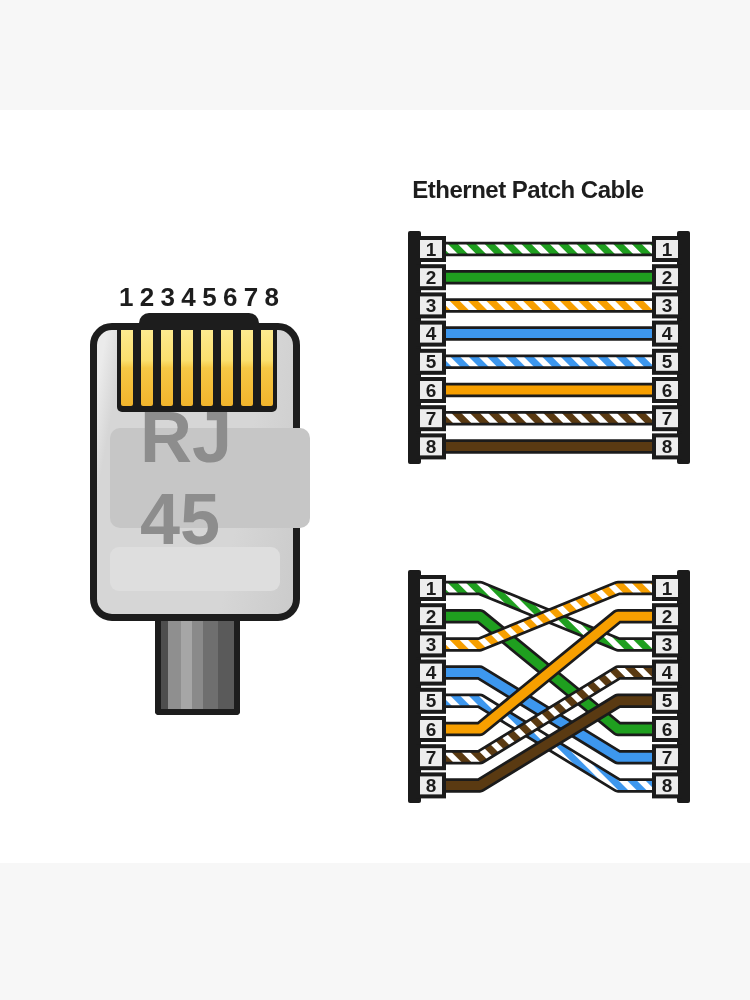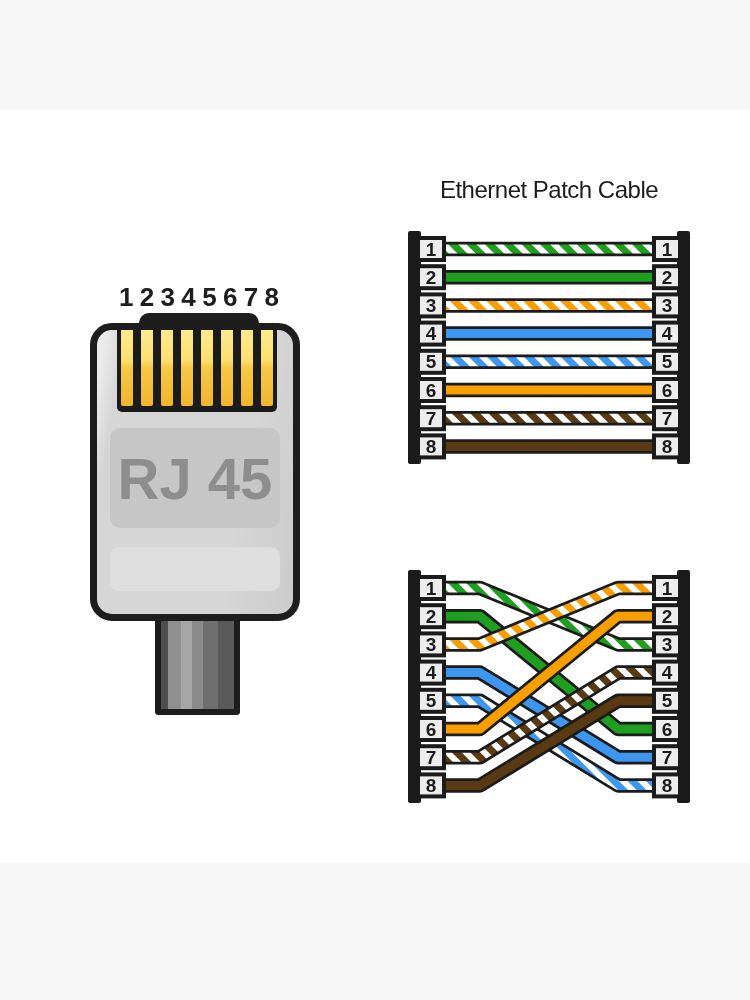--- a/index.html
+++ b/index.html
@@ -38,31 +38,31 @@
     display:flex;gap:8px;align-items:flex-start;
   }
   .rj45-pin{
     width:12px;height:76px;border-radius:0 0 2px 2px;
     background:linear-gradient(180deg,#fdea8f 0%,#fbdf6e 40%,#f6c845 50%,#f2b52c 100%);
   }
   .rj45-label-panel{
     position:absolute;left:13px;top:98px;width:170px;height:100px;
     background:#c6c6c6;border-radius:10px;
     display:flex;align-items:center;justify-content:center;
-    font-size:58px;font-weight:bold;color:#8d8d8d;letter-spacing:0;
+    font-size:72px;font-weight:bold;color:#8d8d8d;letter-spacing:0;padding-left:30px;
   }
   .rj45-strip{
     position:absolute;left:13px;top:217px;width:170px;height:44px;
     background:#dedede;border-radius:9px;
   }
 
   
   .diagram-title{
-    position:absolute;left:389px;width:320px;text-align:center;
-    font-size:24px;font-weight:normal;color:#1d1d1d;letter-spacing:-0.5px;line-height:26px;
+    position:absolute;left:368px;width:320px;text-align:center;
+    font-size:24px;font-weight:bold;color:#1d1d1d;letter-spacing:-0.5px;line-height:26px;
   }
   .diagram-title.patch{top:177px;}
   .diagram-title.crossover{top:521px;}
   .diagram{position:absolute;left:408px;width:282px;height:233px;}
   .diagram.patch{top:231px;}
   .diagram.crossover{top:570px;}
   .diagram svg{display:block;}
   .diagram text{font-family:"Liberation Sans",sans-serif;font-weight:bold;}
 </style>
 </head>

